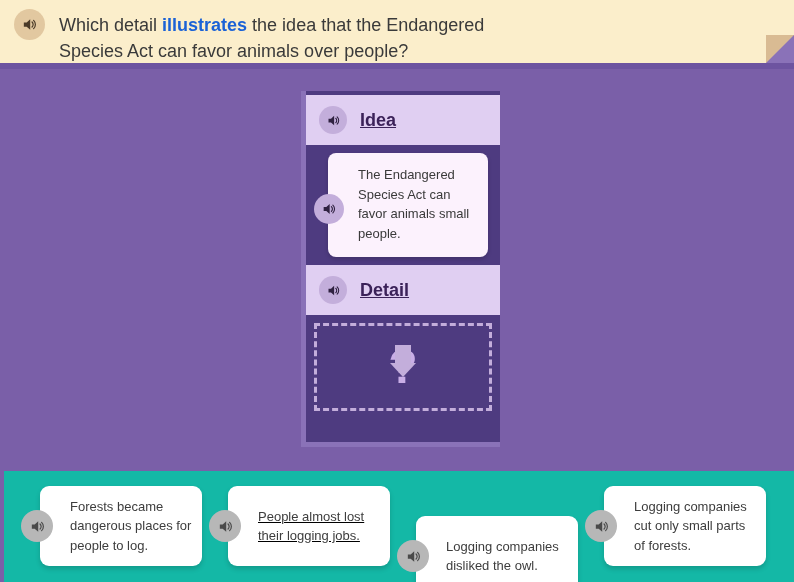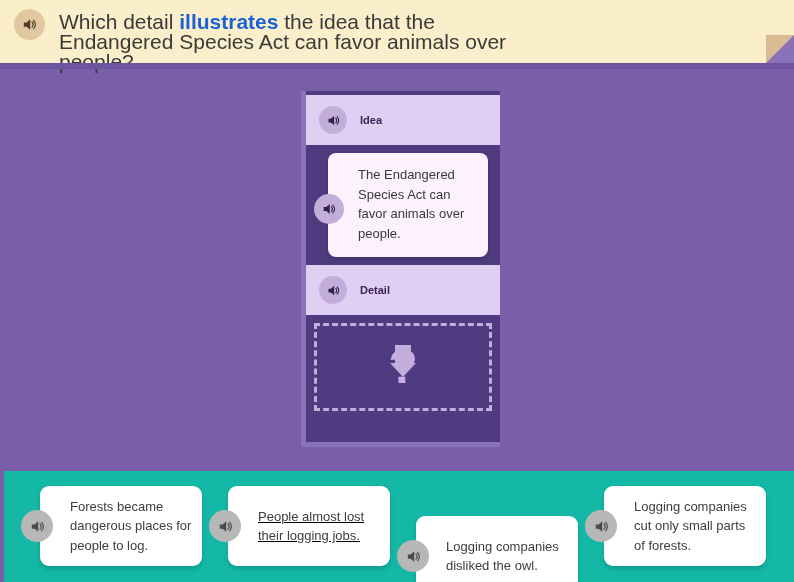--- a/index.html
+++ b/index.html
@@ -57,22 +57,22 @@
   .spk svg { display: block; }
 
   .spk-header {
     width: 31px; height: 31px;
     background: #e2c8a0;
     margin-top: 2px;
     margin-right: 14px;
   }
 
   .question-text {
-    font-size: 21px;
-    line-height: 20px;
+    font-size: 18px;
+    line-height: 26px;
     color: #3a3a3a;
     max-width: 470px;
     padding-top: 5px;
   }
   .question-text .kw {
     color: #1b62d6;
     font-weight: bold;
   }
 
   
@@ -108,23 +108,24 @@
   }
   .band-idea { margin-top: 4px; }
   .band-detail { margin-top: 0; text-align: right; }
 
   .spk-band {
     width: 28px; height: 28px;
     background: #c3aedb;
     margin-right: 13px;
   }
   .band-label {
-    font-size: 11px;
+    font-size: 18px;
     font-weight: bold;
     color: #3b2259;
+    text-decoration: underline;
   }
 
   .idea-card-wrap {
     position: relative;
     height: 120px;
   }
   .idea-card {
     position: absolute;
     left: 22px;
     top: 8px;
@@ -272,21 +273,21 @@
     </div>
 
     <div class="idea-card-wrap">
       <div class="spk spk-idea">
         <svg width="16" height="16" viewBox="0 0 24 24" aria-hidden="true">
           <path d="M4 9 L4 15 L8 15 L13 19.5 L13 4.5 L8 9 Z" fill="#2f2140"></path>
           <path d="M15.6 8.4 A5 5 0 0 1 15.6 15.6" stroke="#2f2140" stroke-width="1.7" fill="none" stroke-linecap="round"></path>
           <path d="M17.8 6.2 A8 8 0 0 1 17.8 17.8" stroke="#2f2140" stroke-width="1.7" fill="none" stroke-linecap="round"></path>
         </svg>
       </div>
-      <div class="idea-card">The Endangered Species Act can favor animals over people.</div>
+      <div class="idea-card">The Endangered Species Act can favor animals small people.</div>
     </div>
 
     <div class="arrow">
       <div class="arrow-stem"></div>
       <div class="arrow-head"></div>
     </div>
 
     <div class="band band-detail">
       <div class="spk spk-band">
         <svg width="15" height="15" viewBox="0 0 24 24" aria-hidden="true">

